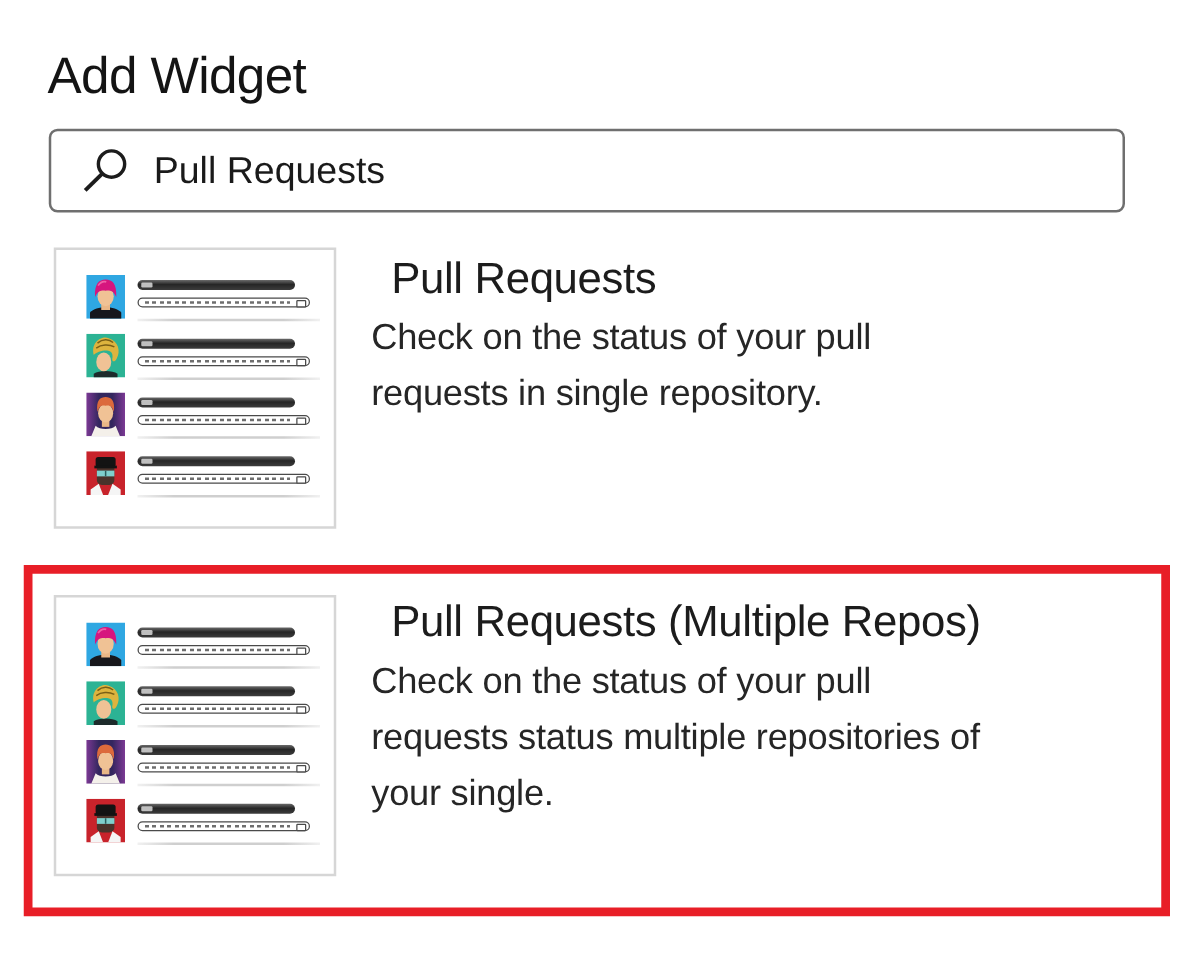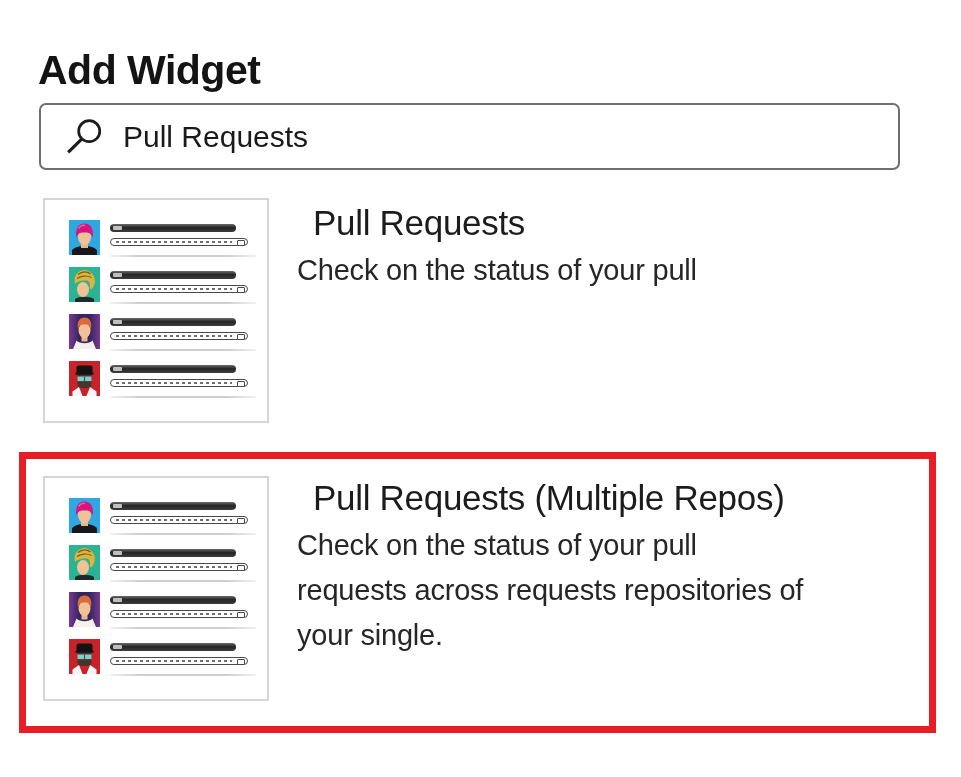--- a/index.html
+++ b/index.html
@@ -1,21 +1,21 @@
 <!DOCTYPE html>
 <html style="--highlight: #e81e27;"><head>
 <meta charset="utf-8">
 <style>
   html,body{margin:0;padding:0;}
   body{
     width:961px;height:777px;background:#ffffff;position:relative;overflow:hidden;
     font-family:"Liberation Sans",sans-serif;color:#1a1a1a;
   }
   .page-title{
-    position:absolute;left:38px;top:47px;font-size:41px;font-weight:700;
+    position:absolute;left:38px;top:37px;font-size:41px;font-weight:400;
     color:#141414;letter-spacing:-0.5px;
   }
   .search-box{
     position:absolute;left:39px;top:103px;width:861px;height:67px;
     border:2px solid #6f6f6f;border-radius:7px;box-sizing:border-box;
     display:flex;align-items:center;background:#fff;
   }
   .search-box svg{margin-left:22px;flex:0 0 auto;}
   .search-input{
     border:none;outline:none;background:transparent;flex:1;
@@ -155,20 +155,21 @@
       <div class="bar-dark"></div>
       <div class="bar-dashed"></div>
       <div class="psep"></div>
     </div>
   </div>
 </div>
 
 <div class="wtitle" style="top:203px;">Pull Requests</div>
 <div class="wdesc" style="top:248px;">
   <div>Check on the status of your pull</div>
+  <div>requests in single repository.</div>
 </div>
 
 <div class="widget-hit" style="top:452px;height:281px;"></div>
 
 <div class="highlight-box"></div>
 
 <div class="preview" style="top:476px;">
 
   <div class="prow">
     <svg width="31" height="35" viewBox="0 0 31 35">
@@ -240,15 +241,15 @@
       <div class="bar-dark"></div>
       <div class="bar-dashed"></div>
       <div class="psep"></div>
     </div>
   </div>
 </div>
 
 <div class="wtitle" style="top:478px;">Pull Requests (Multiple Repos)</div>
 <div class="wdesc" style="top:523px;">
   <div>Check on the status of your pull</div>
-  <div>requests across requests repositories of</div>
+  <div>requests status multiple repositories of</div>
   <div>your single.</div>
 </div>
 
 </body></html>

